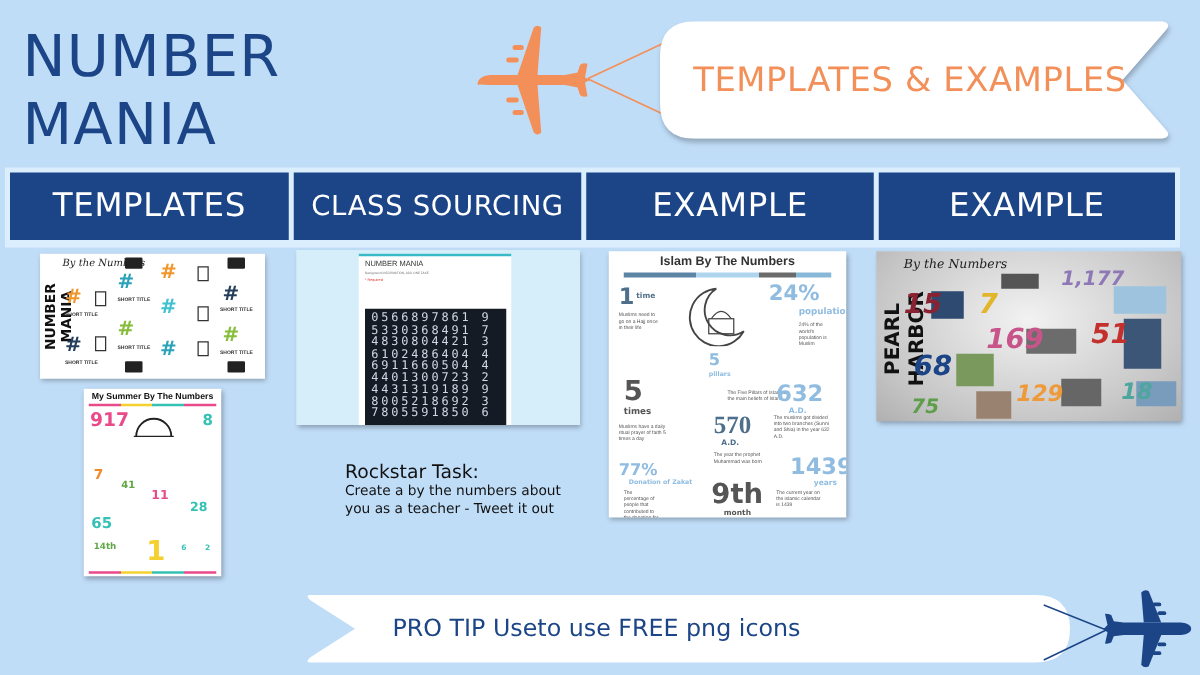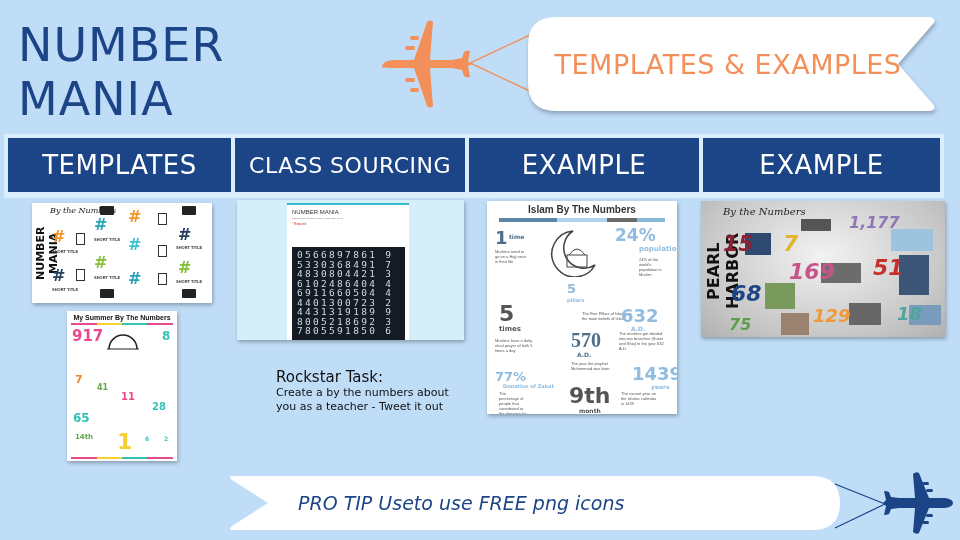--- a/index.html
+++ b/index.html
@@ -103,21 +103,21 @@
   .t5 .vert {
     position: absolute; left: 3px; top: 6px; width: 16px; height: 128px;
     writing-mode: vertical-rl; transform: rotate(180deg);
     font-weight: bold; font-size: 16px; color: #111; text-align: center; font-family: "DejaVu Sans", sans-serif;
   }
   .t5 .script { position: absolute; left: 22px; top: 5px; font-size: 10px; font-style: italic; color: #222; font-family: "DejaVu Serif", serif; }
   .pn { position: absolute; font-weight: bold; font-style: italic; font-family: "DejaVu Sans", sans-serif; }
   .ph { position: absolute; }
 
   
-  .banner-bottom { position: absolute; left: 228px; top: 474px; width: 612px; height: 58px; font-style: italic; }
+  .banner-bottom { position: absolute; left: 244px; top: 474px; width: 612px; height: 58px; }
   .banner-bottom .txt {
     position: absolute; left: 70px; top: 0; height: 58px; display: flex; align-items: center;
     font-family: "DejaVu Sans", sans-serif; font-size: 19px; color: #1c4587; white-space: nowrap;
   }
   .banner-bottom .txt .link { text-decoration: underline; margin: 0 6px; }
   .banner-bottom .txt span.pre { margin-right: 0; }
   .plane-bottom { position: absolute; left: 875px; top: 472px; width: 80px; height: 62px; }
   .tow-lines-bottom { position: absolute; left: 833px; top: 478px; width: 55px; height: 56px; }
 </style>
 </head>

